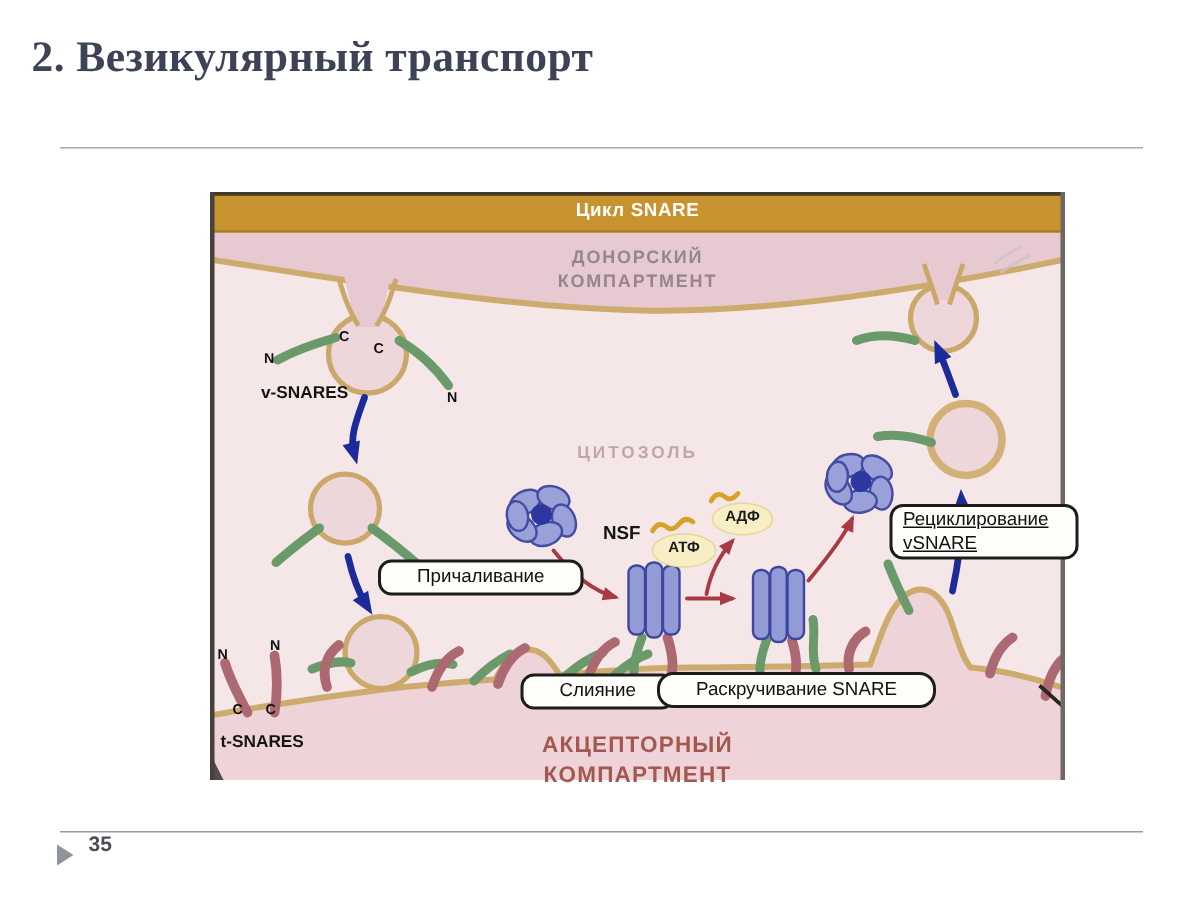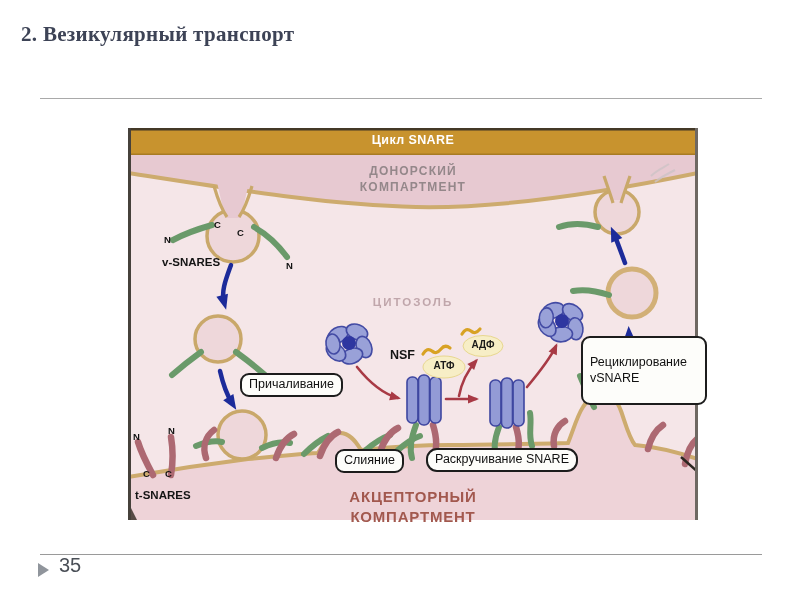--- a/index.html
+++ b/index.html
@@ -1,39 +1,39 @@
 <!DOCTYPE html>
 <html><head>
 <meta charset="utf-8">
 <style>
   html,body{margin:0;padding:0;background:#fff;}
   body{width:800px;height:600px;overflow:hidden;font-family:"Liberation Sans",sans-serif;}
   .slide{position:relative;width:800px;height:600px;background:#ffffff;}
   .title{position:absolute;left:21px;top:22px;font-family:"Liberation Serif",serif;
-         font-weight:bold;font-size:21px;color:#3d4356;letter-spacing:.3px;}
+         font-weight:bold;font-size:29px;color:#3d4356;letter-spacing:.3px;}
   .hrule{position:absolute;left:40px;width:722px;height:1px;background:#a9a9a9;}
   .hrule.top{top:98px;}
   .hrule.bottom{top:554px;background:#9a9a9a;}
-  .figure{position:absolute;left:128px;top:128px;width:570px;height:392px;}
+  .figure{position:absolute;left:140px;top:128px;width:570px;height:392px;}
   .figure svg{position:absolute;left:0;top:0;}
   .band-title{position:absolute;top:5px;left:0;width:100%;text-align:center;
               font-size:12.5px;font-weight:bold;color:#ffffff;letter-spacing:.4px;}
   .region{position:absolute;left:0;width:100%;text-align:center;font-weight:bold;line-height:1.3;}
   .region.donor{top:36px;font-size:12px;color:#94878a;letter-spacing:1.2px;}
   .region.cytosol{top:167px;font-size:11.5px;color:#c0a6ab;letter-spacing:2px;}
   .region.acceptor{top:359px;font-size:15px;color:#a2584e;letter-spacing:.8px;}
   .mol{position:absolute;font-weight:bold;color:#141414;font-size:11.5px;white-space:nowrap;}
   .term{position:absolute;font-weight:bold;color:#111;font-size:9.5px;}
   .nuc{position:absolute;text-align:center;font-weight:bold;color:#1a1a1a;font-size:10px;}
   .box{position:absolute;background:#fdfdfa;border:2px solid #1c1c1c;border-radius:9px;
-       font-size:12.5px;color:#111;padding:2px 7px;white-space:nowrap;line-height:1.25;}
-  .box.multiline{white-space:normal;padding:17px 7px;}
+       font-size:12.5px;color:#111;padding:2px 24px;white-space:nowrap;line-height:1.25;}
+  .box.multiline{white-space:normal;padding:1px 7px;text-decoration:underline;}
   .tri{position:absolute;left:38px;top:563px;width:0;height:0;
        border-left:11px solid #90959c;border-top:7px solid transparent;border-bottom:7px solid transparent;}
-  .pagenum{position:absolute;left:59px;top:554px;font-size:20px;color:#4a4f57;}
+  .pagenum{position:absolute;left:59px;top:554px;font-size:14px;color:#4a4f57;font-weight:bold;}
 </style>
 </head>
 <body>
 
 <div class="slide">
 
   <div class="title">2. Везикулярный транспорт</div>
   <div class="hrule top"></div>
 
   <div class="figure">

